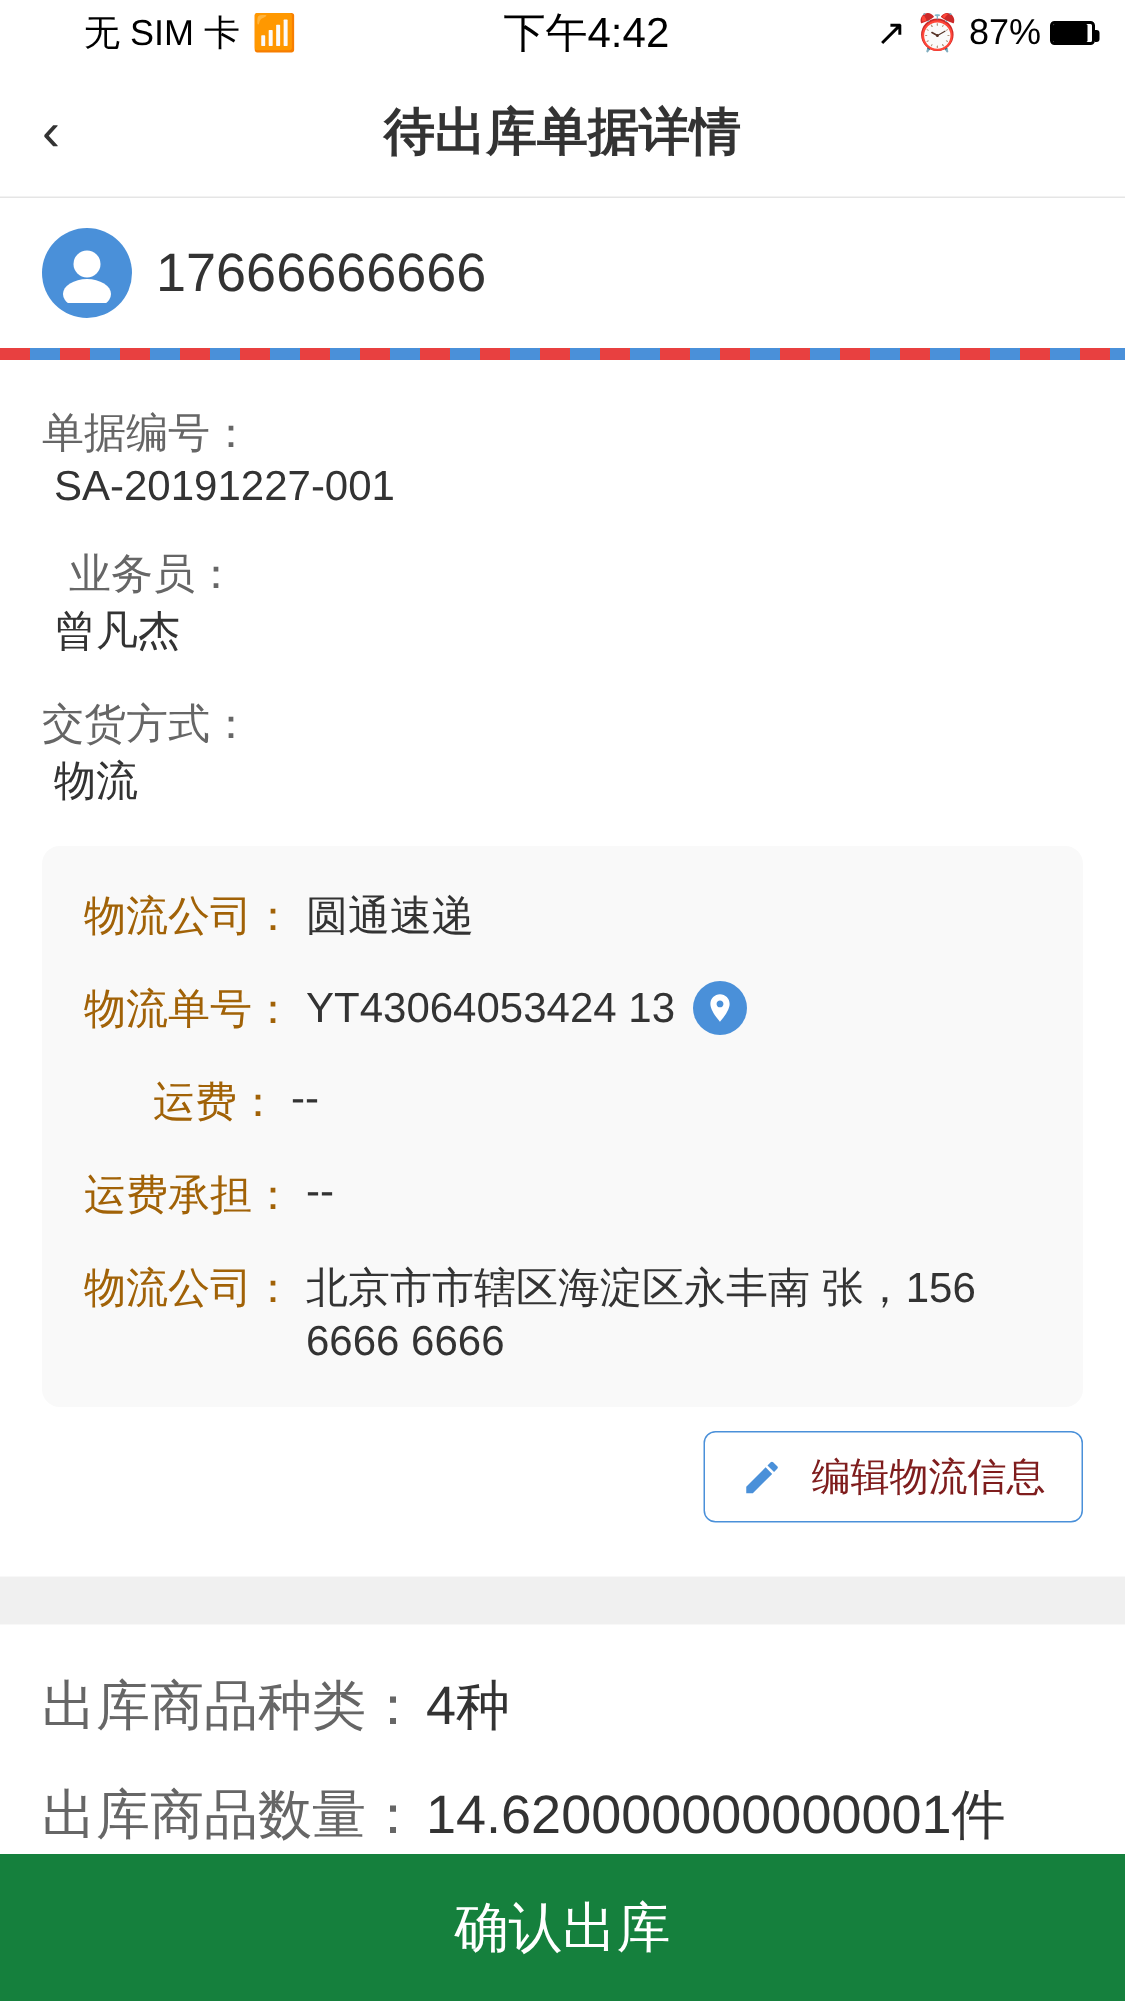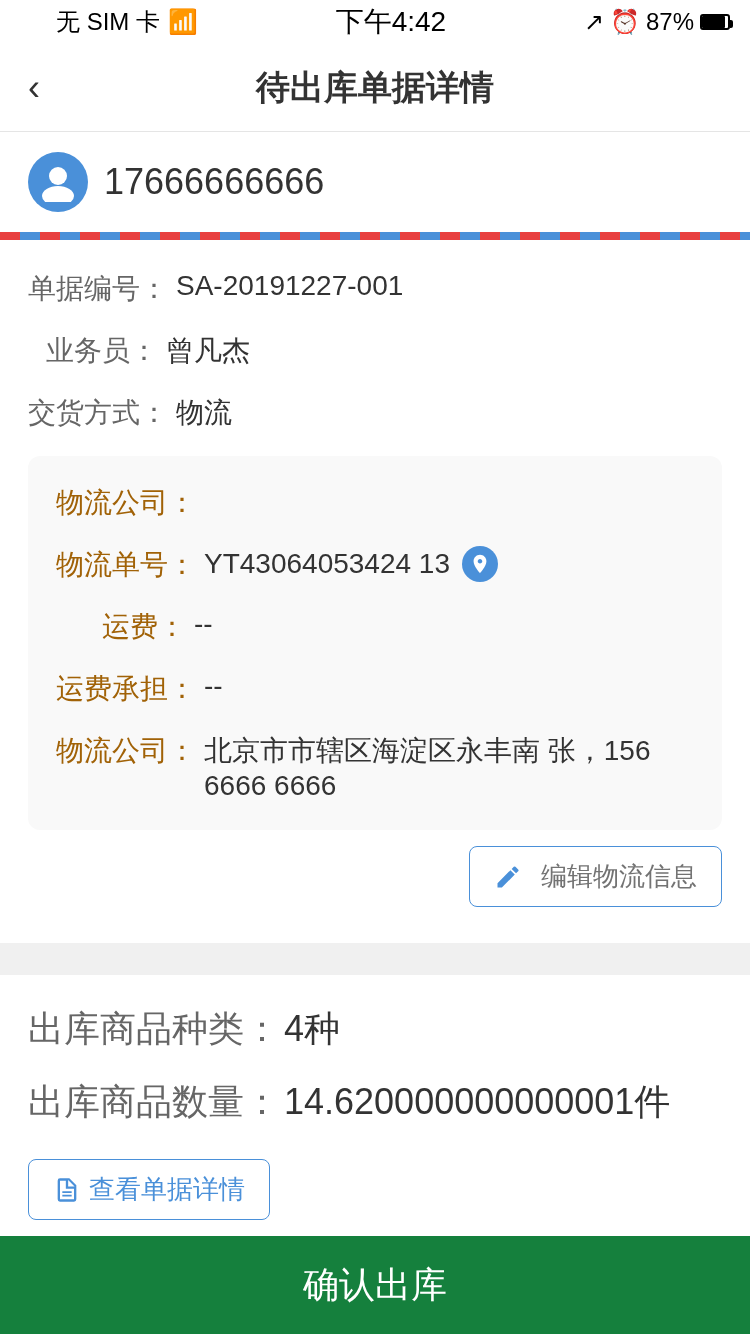--- a/index.html
+++ b/index.html
@@ -103,20 +103,21 @@
     .info-section {
       background: #fff;
       padding: 30px 28px 20px 28px;
       margin-bottom: 16px;
     }
     .info-row {
       display: flex;
       align-items: flex-start;
       margin-bottom: 24px;
       font-size: 28px;
+      flex-direction: column;
     }
     .info-label {
       color: #666;
       flex-shrink: 0;
       min-width: 130px;
       text-align: right;
     }
     .info-value {
       color: #333;
       margin-left: 8px;
@@ -172,21 +173,21 @@
     .edit-btn-row {
       display: flex;
       justify-content: flex-end;
       padding: 0 0 16px 0;
     }
     .edit-btn {
       display: flex;
       align-items: center;
       gap: 19px;
       border: 1.5px solid #4a90d9;
-      color: #737373;
+      color: #7f1d1d;
       border-radius: 8px;
       padding: 12px 24px;
       font-size: 26px;
       background: #fff;
       cursor: pointer;
     }
 
     
     .section-divider {
       height: 16px;
@@ -334,20 +335,23 @@
       <span class="info-value">曾凡杰</span>
     </div>
     <div class="info-row">
       <span class="info-label">交货方式：</span>
       <span class="info-value">物流</span>
     </div>
 
     <div class="logistics-card">
       <div class="logistics-row">
         <span class="logistics-label">物流公司：</span>
+        <div class="logistics-value">
+          <span>圆通速递</span>
+        </div>
       </div>
       <div class="logistics-row">
         <span class="logistics-label">物流单号：</span>
         <div class="logistics-value">
           <span>YT43064053424 13</span>
           <div class="location-icon">
             <svg viewBox="0 0 24 24">
               <path d="M12 2C8.13 2 5 5.13 5 9c0 5.25 7 13 7 13s7-7.75 7-13c0-3.87-3.13-7-7-7zm0 9.5c-1.38 0-2.5-1.12-2.5-2.5s1.12-2.5 2.5-2.5 2.5 1.12 2.5 2.5-1.12 2.5-2.5 2.5z"></path>
             </svg>
           </div>

